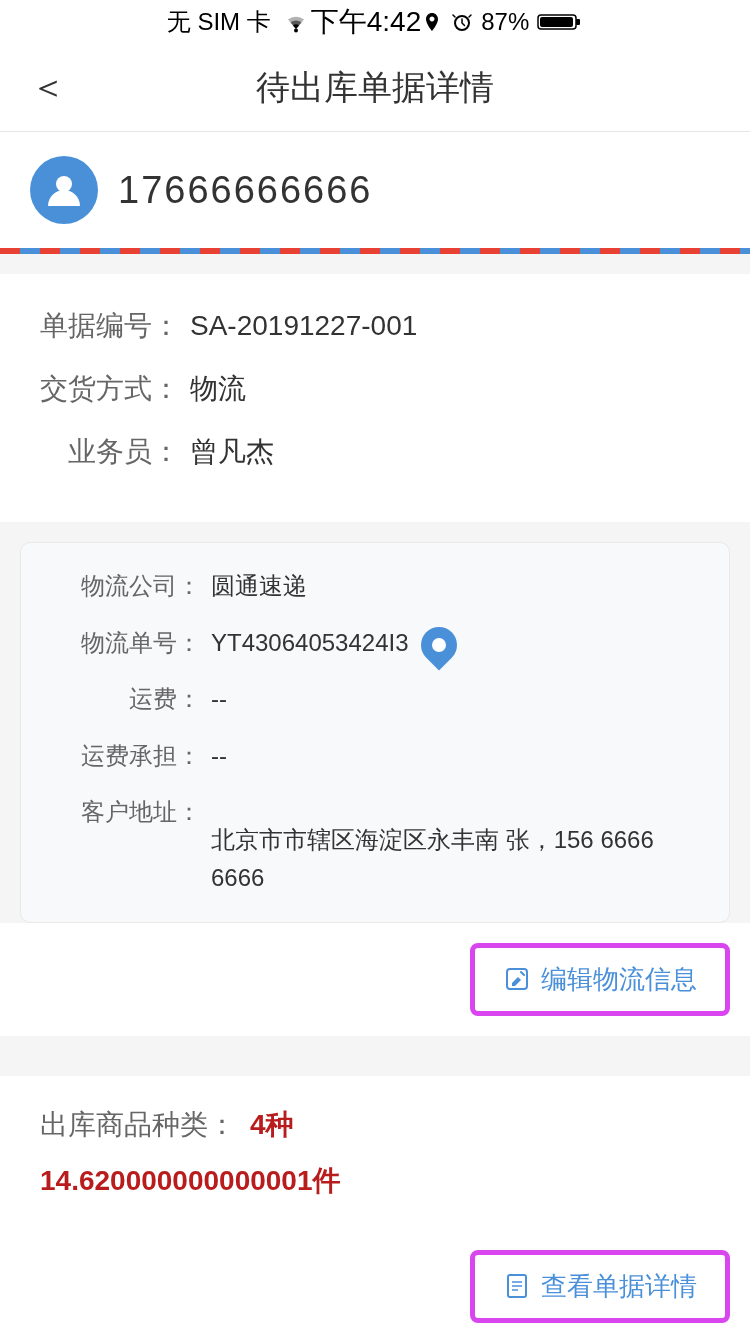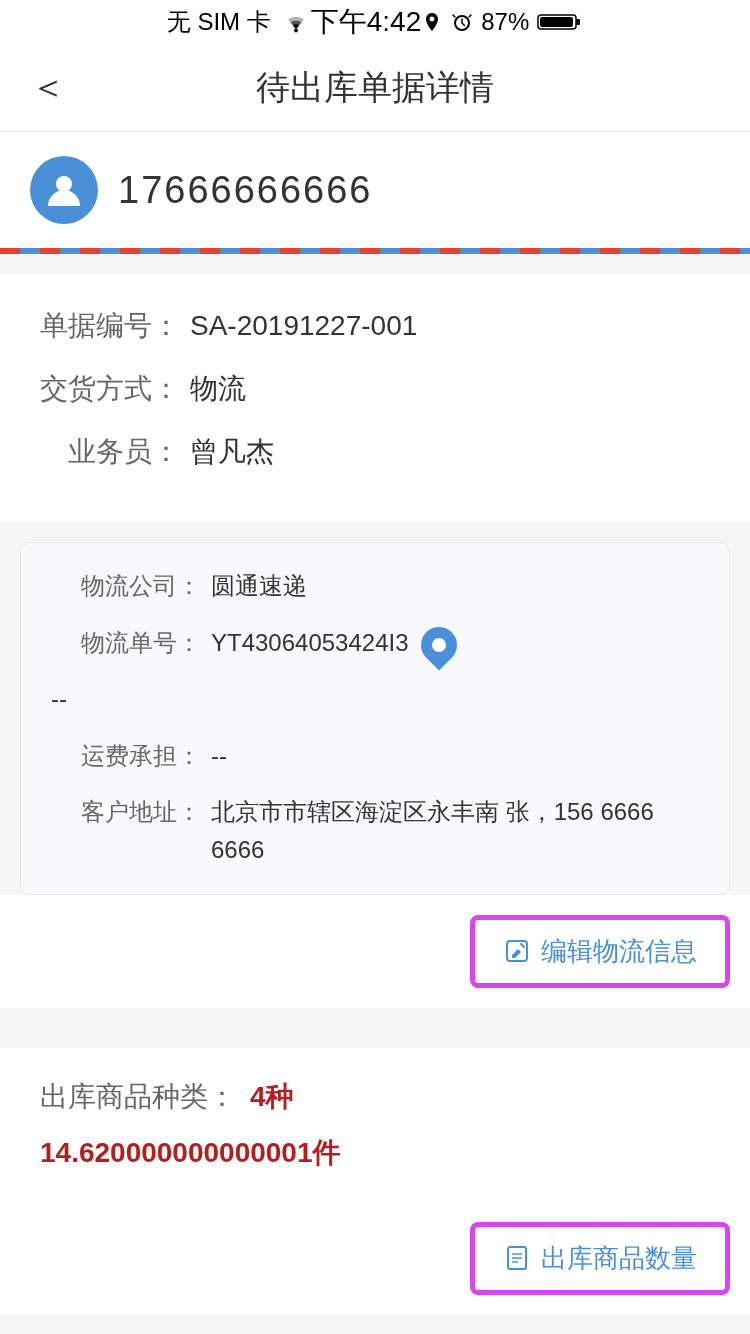--- a/index.html
+++ b/index.html
@@ -274,29 +274,30 @@
   <div class="logistics-row">
     <span class="logistics-label">物流单号：</span>
     <span class="logistics-value">
       <span>YT43064053424I3</span>
       <span style="display:inline-block; width:36px; height:36px; background:#4a90d9; border-radius:50% 50% 50% 0; transform:rotate(-45deg); flex-shrink:0; position:relative; top:2px;">
         <span style="display:block; width:14px; height:14px; background:#fff; border-radius:50%; position:absolute; top:11px; left:11px;"></span>
       </span>
     </span>
   </div>
   <div class="logistics-row">
+    <span class="logistics-label">运费：</span>
     <span class="logistics-value">--</span>
   </div>
   <div class="logistics-row">
     <span class="logistics-label">运费承担：</span>
     <span class="logistics-value">--</span>
   </div>
   <div class="logistics-row">
     <span class="logistics-label">客户地址：</span>
-    <span class="logistics-value" style="display:block;">北京市市辖区海淀区永丰南  张，156 6666 6666</span>
+    <span class="logistics-value" style="display:block;margin-top:28px;">北京市市辖区海淀区永丰南  张，156 6666 6666</span>
   </div>
 </div>
 
 <div class="edit-logistics-btn">
   <button class="btn-outline">
     <svg width="28" height="28" viewBox="0 0 28 28">
       <rect x="4" y="4" width="20" height="20" rx="3" fill="none" stroke="#4a90d9" stroke-width="2"></rect>
       <path d="M9 18l6-6 3 3-6 6H9v-3z" fill="#4a90d9"></path>
       <path d="M18 7l3 3" stroke="#4a90d9" stroke-width="2" stroke-linecap="round"></path>
     </svg>
@@ -317,15 +318,15 @@
 </div>
 
 <div class="view-detail-btn">
   <button class="btn-outline">
     <svg width="28" height="28" viewBox="0 0 28 28">
       <rect x="5" y="3" width="18" height="22" rx="2" fill="none" stroke="#4a90d9" stroke-width="2"></rect>
       <line x1="9" y1="10" x2="19" y2="10" stroke="#4a90d9" stroke-width="1.5"></line>
       <line x1="9" y1="14" x2="19" y2="14" stroke="#4a90d9" stroke-width="1.5"></line>
       <line x1="9" y1="18" x2="15" y2="18" stroke="#4a90d9" stroke-width="1.5"></line>
     </svg>
-    <span>出库商品数量</span>
+    <span>查看单据详情</span>
   </button>
 </div>
 
 </body></html>

